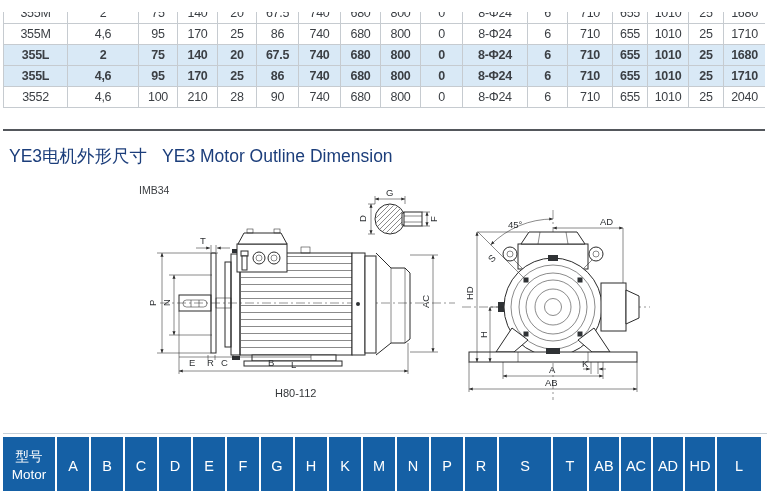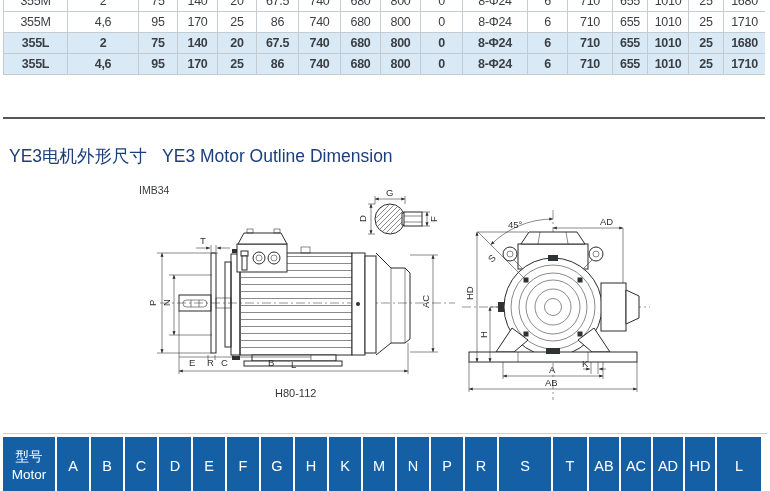--- a/index.html
+++ b/index.html
@@ -6,21 +6,21 @@
     --c-heading:#1c3e7b; --c-hdrbg:#1560a5; --c-hdrtx:#ffffff;
     --c-hl:#d9e9f6; --c-bord:#c6cbd0; --c-text:#3b3f44; --c-line:#2b2b2b;
   }
   html,body{margin:0;padding:0;}
   body{
     width:770px;height:491px;position:relative;overflow:hidden;background:#fff;
     font-family:"Liberation Sans","DejaVu Sans",sans-serif;
   }
   
   #toptable-wrap{
-    position:absolute;left:3px;top:0;width:762px;height:117px;overflow:hidden;
+    position:absolute;left:3px;top:12px;width:762px;height:117px;overflow:hidden;
     border-bottom:2px solid #53575c;
   }
   #top-table{
     border-collapse:collapse;table-layout:fixed;width:762px;margin-top:-10px;
   }
   #top-table td{
     border:1px solid var(--c-bord);height:20px;padding:0;text-align:center;
     font-size:12.5px;letter-spacing:-0.3px;color:var(--c-text);white-space:nowrap;
   }
   #top-table tr.hl td{background:var(--c-hl);font-weight:bold;}
@@ -147,20 +147,39 @@
           <td>800</td>
           <td>0</td>
           <td>8-Φ24</td>
           <td>6</td>
           <td>710</td>
           <td>655</td>
           <td>1010</td>
           <td>25</td>
           <td>1710</td>
         </tr>
+        <tr>
+          <td>3552</td>
+          <td>4,6</td>
+          <td>100</td>
+          <td>210</td>
+          <td>28</td>
+          <td>90</td>
+          <td>740</td>
+          <td>680</td>
+          <td>800</td>
+          <td>0</td>
+          <td>8-Φ24</td>
+          <td>6</td>
+          <td>710</td>
+          <td>655</td>
+          <td>1010</td>
+          <td>25</td>
+          <td>2040</td>
+        </tr>
       </tbody>
   </table>
 </div>
 
 <div id="heading">
   <span class="zh">YE3电机外形尺寸</span><span>YE3 Motor Outline Dimension</span>
 </div>
 
 <div id="imb-label">IMB34</div>
 

